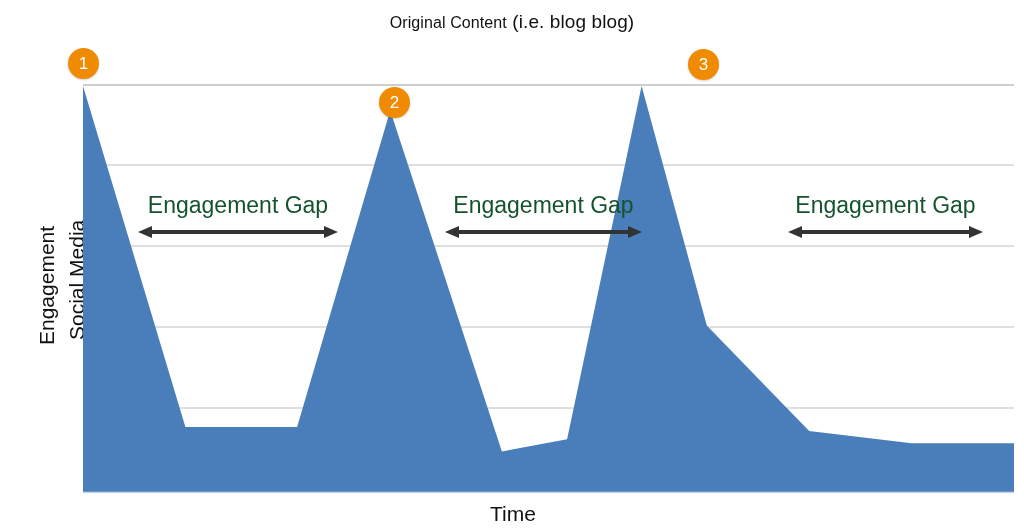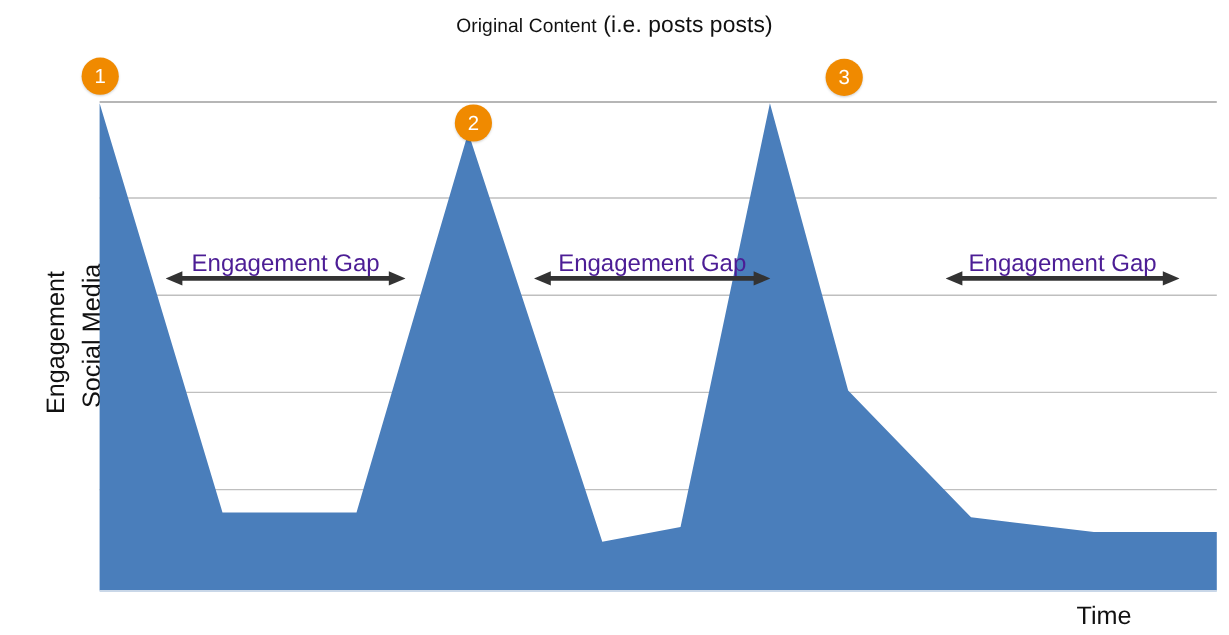--- a/index.html
+++ b/index.html
@@ -62,21 +62,21 @@
     line-height: 1;
   }
   #y-axis-title .ylab-line.l1 { left: 66px; top: 340px; }
   #y-axis-title .ylab-line.l2 { left: 36px; top: 345px; }
 
   #x-axis-title {
     position: absolute;
     left: 83px;
     top: 503px;
     width: 860px;
-    text-align: right;
+    text-align: center;
     font-size: 21px;
     color: #111111;
     line-height: 1;
     white-space: nowrap;
     pointer-events: none;
   }
 
   
   #plot-area {
     position: absolute;
@@ -93,25 +93,25 @@
   }
 
   
   .gap-annotation {
     position: absolute;
     pointer-events: none;
   }
   .gap-label {
     position: absolute;
     left: 0;
-    top: 16px;
+    top: 0;
     width: 100%;
     text-align: center;
-    font-size: 20px;
-    color: #4c1d95;
+    font-size: 23px;
+    color: #14532d;
     white-space: nowrap;
     line-height: 1;
   }
   .gap-arrow {
     position: absolute;
     left: 0;
     top: 30px;
     width: 100%;
     height: 16px;
   }
@@ -130,21 +130,21 @@
     font-weight: 400;
     box-shadow: 0 1px 2px rgba(0,0,0,0.18);
   }
 </style>
 </head>
 <body>
 
 <div id="chart-root">
 
   <div id="chart-title">
-    <span class="title-main">Original Content</span><span class="title-sub"> (i.e. posts posts)</span>
+    <span class="title-main">Original Content</span><span class="title-sub"> (i.e. blog blog)</span>
   </div>
 
   <div id="y-axis-title">
     <span class="ylab-line l1">Social Media</span>
     <span class="ylab-line l2">Engagement</span>
   </div>
 
   <div id="plot-area">
     <svg id="plot-svg" width="1024" height="529" viewBox="0 0 1024 529">
 

